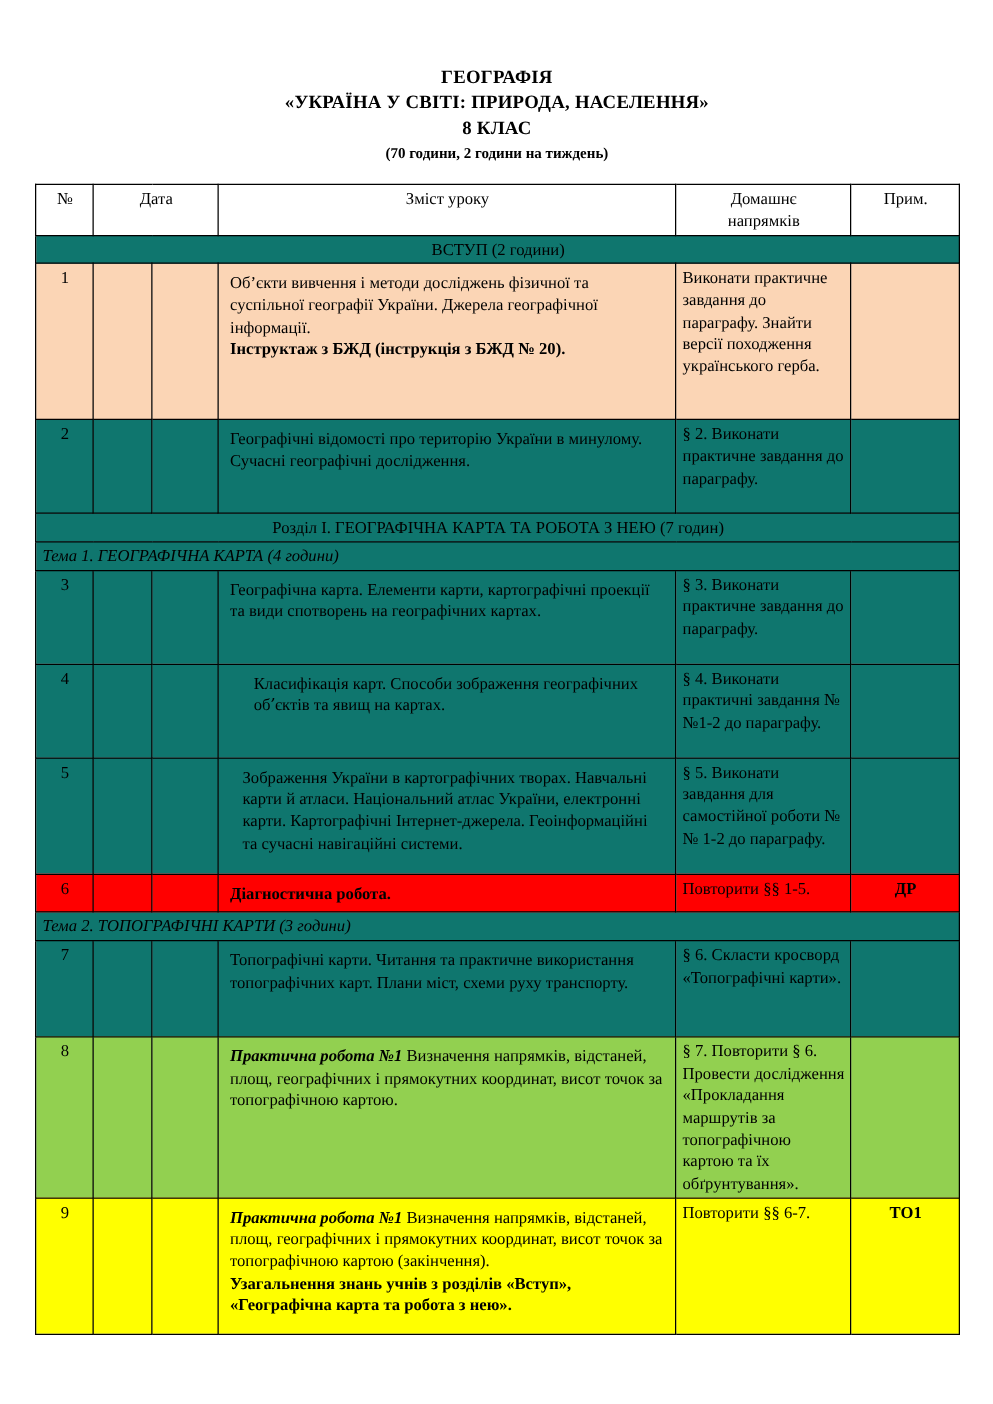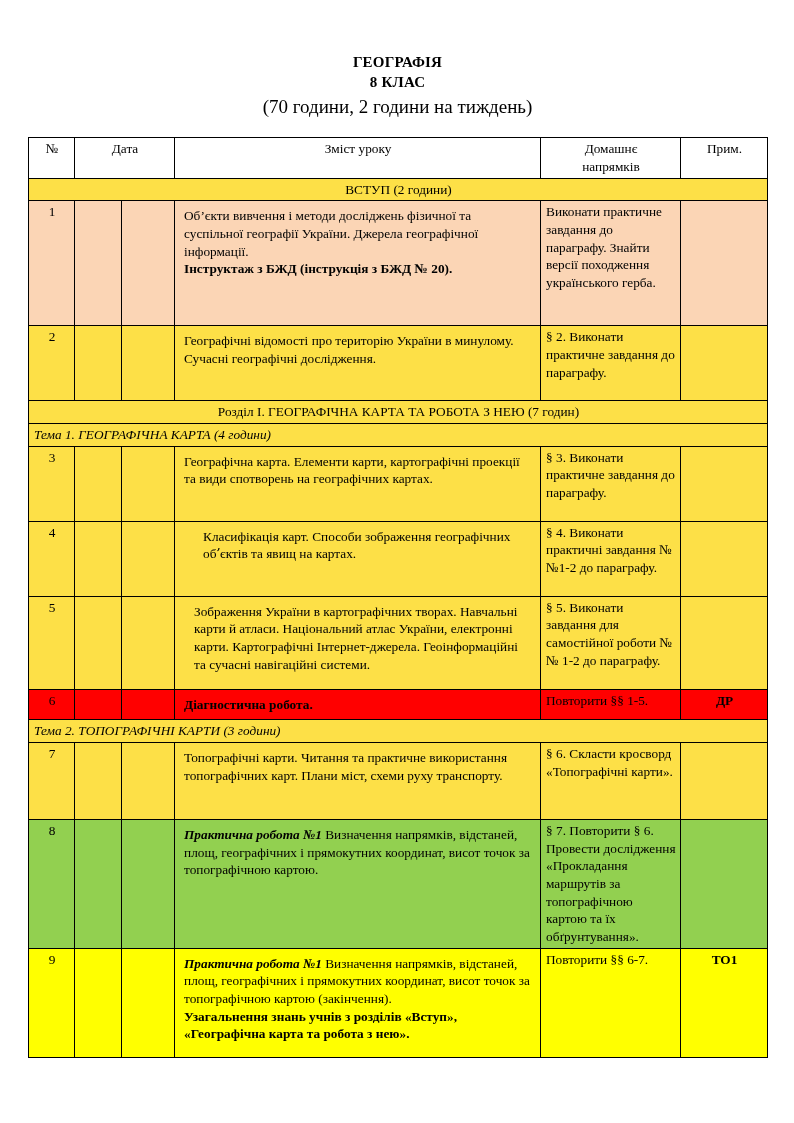--- a/index.html
+++ b/index.html
@@ -27,22 +27,22 @@
     text-align: center;
     margin: 0 0 16px 0;
   }
   .title-line {
     font-size: 15px;
     font-weight: bold;
     line-height: 1.36;
     letter-spacing: 0.2px;
   }
   .title-sub {
-    font-size: 19px;
-    font-weight: normal;
+    font-size: 12px;
+    font-weight: bold;
     line-height: 1.5;
   }
 
   
   table.plan {
     border-collapse: collapse;
     width: 739px;
     table-layout: fixed;
     font-size: 13.3px;
     line-height: 1.33;
@@ -91,37 +91,38 @@
     font-weight: bold;
     font-style: italic;
     padding: 2px 4px 2px 6px;
   }
 
   
   tr.tint-peach  > td { background: #fbd5b5; }
   tr.tint-red    > td { background: #ff0000; }
   tr.tint-green  > td { background: #92d050; }
   tr.tint-yellow > td { background: #ffff00; }
-  tr.tint-white  > td { background: #fde047; }
+  tr.tint-white  > td { background: #0f766e; }
 
   tr.tint-red > td { font-weight: bold; }
   tr.tint-red td.num { font-weight: normal; }
   tr.tint-red td.hw  { font-weight: normal; }
 
   .b  { font-weight: bold; }
   .bi { font-weight: bold; font-style: italic; }
   .cell-p { margin: 4px; }
 </style>
 </head>
 <body>
 
 <div class="page">
 
   <div class="title-block">
     <div class="title-line">ГЕОГРАФІЯ</div>
+    <div class="title-line">«УКРАЇНА У СВІТІ: ПРИРОДА, НАСЕЛЕННЯ»</div>
     <div class="title-line">8 КЛАС</div>
     <div class="title-sub">(70 години, 2 години на тиждень)</div>
   </div>
 
   <table class="plan">
     <colgroup>
       <col class="c-num">
       <col class="c-date1">
       <col class="c-date2">
       <col class="c-body">

